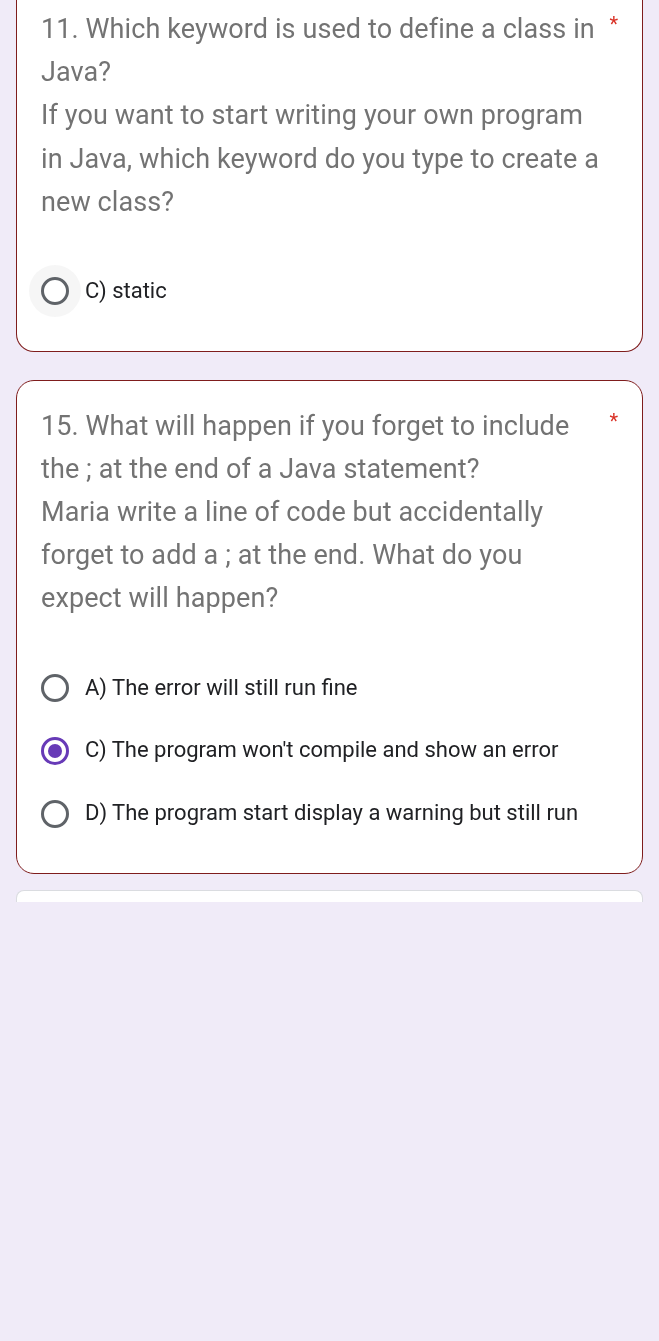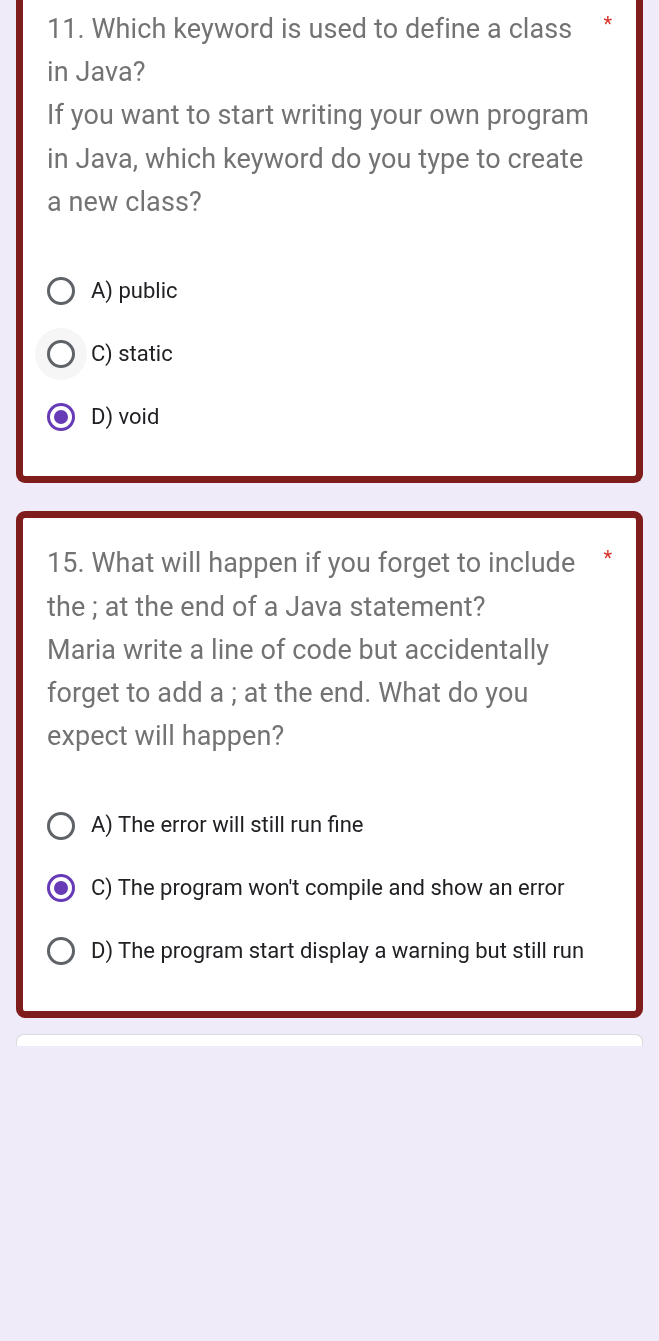--- a/index.html
+++ b/index.html
@@ -4,22 +4,22 @@
 <style>
   * { box-sizing: border-box; margin: 0; padding: 0; }
   body {
     font-family: Roboto, Arial, sans-serif;
     background: #f0ebf8;
     width: 659px;
     padding: 0;
   }
   .card {
     background: #fff;
-    border: 7px solid #7f1d1d;
-    border-radius: 9px;
+    border: 1px solid #7f1d1d;
+    border-radius: 18px;
     margin: 0 16px 28px 16px;
     padding: 24px 24px 28px 24px;
   }
   .card.first {
     border-top-left-radius: 0;
     border-top-right-radius: 0;
     border-top: none;
     margin-top: 0;
     padding-top: 8px;
   }
@@ -97,30 +97,22 @@
 <body>
 
 <div class="card first">
   <div class="q-header">
     <div class="q-text" style="white-space: pre-line;">11.  Which keyword is used to define a class in Java?
 If you want to start writing your own program in Java, which keyword do you type to create a new class?</div>
     <div class="asterisk">*</div>
   </div>
   <div>
     <label class="option">
-      <span class="radio"></span>
-      <span class="opt-label">A) public</span>
-    </label>
-    <label class="option">
       <span class="radio hover-ring"></span>
       <span class="opt-label">C) static</span>
-    </label>
-    <label class="option">
-      <span class="radio selected"></span>
-      <span class="opt-label">D) void</span>
     </label>
   </div>
 </div>
 
 <div class="card last">
   <div class="q-header">
     <div class="q-text" style="white-space: pre-line;">15. What will happen if you forget to include the ; at the end of a Java statement?
 Maria write a line of code but accidentally forget to add a ; at the end. What do you expect will happen?</div>
     <div class="asterisk">*</div>
   </div>

